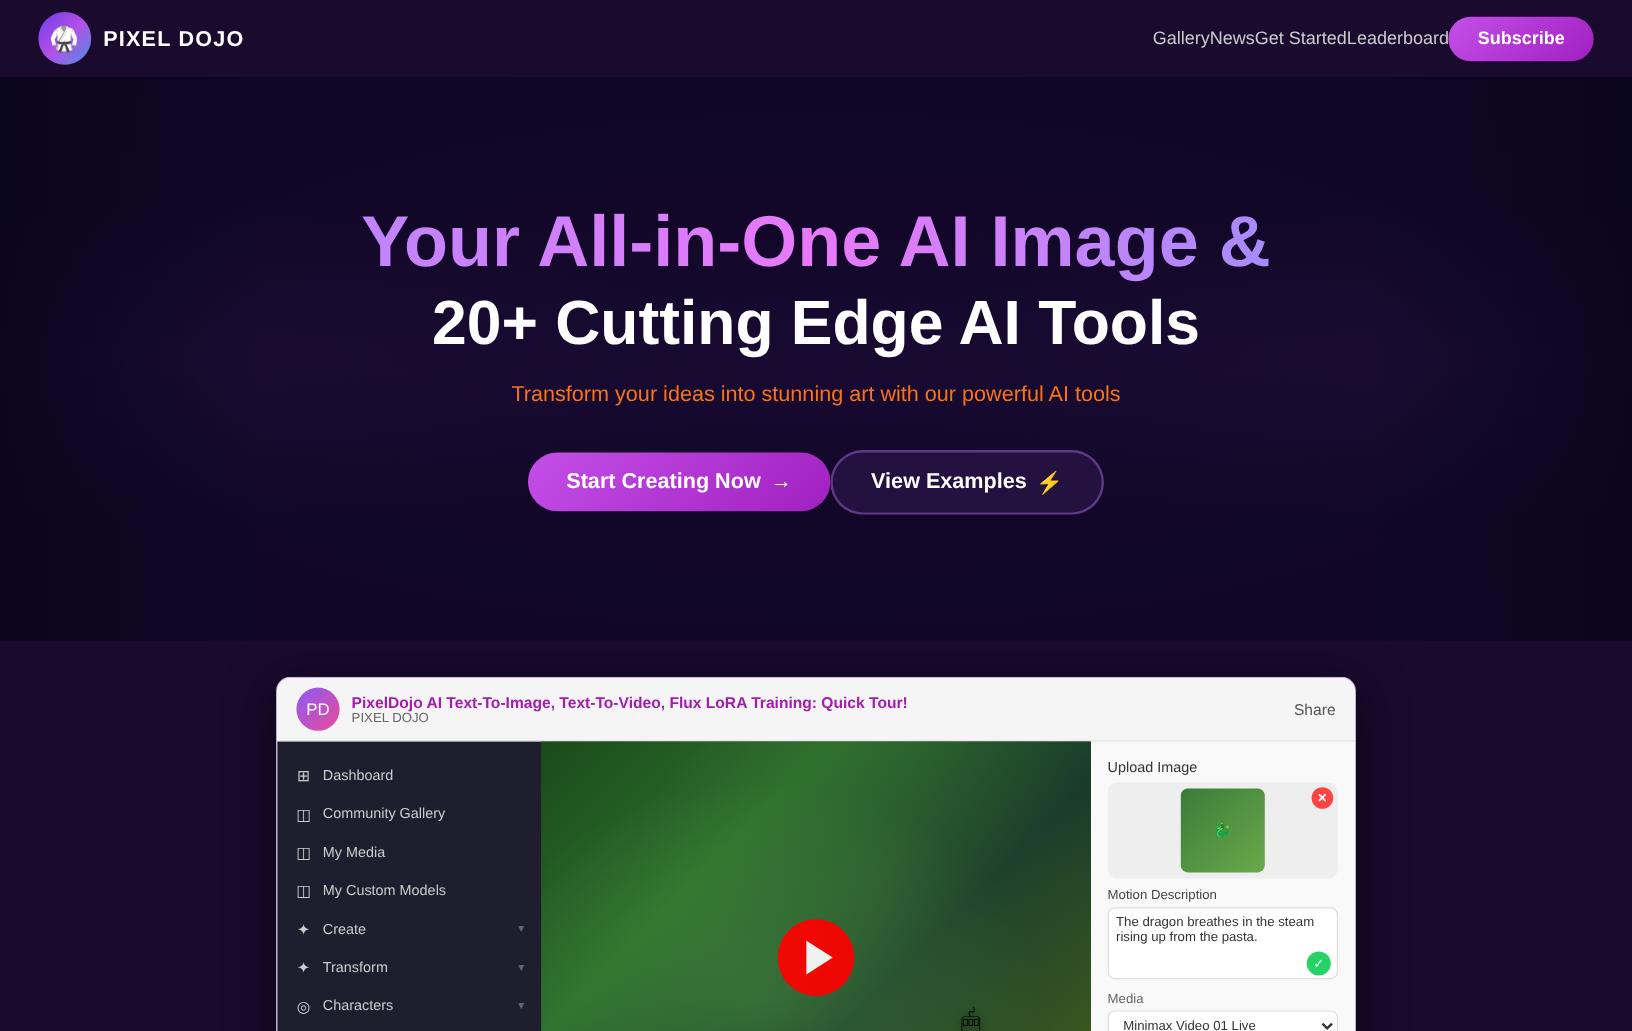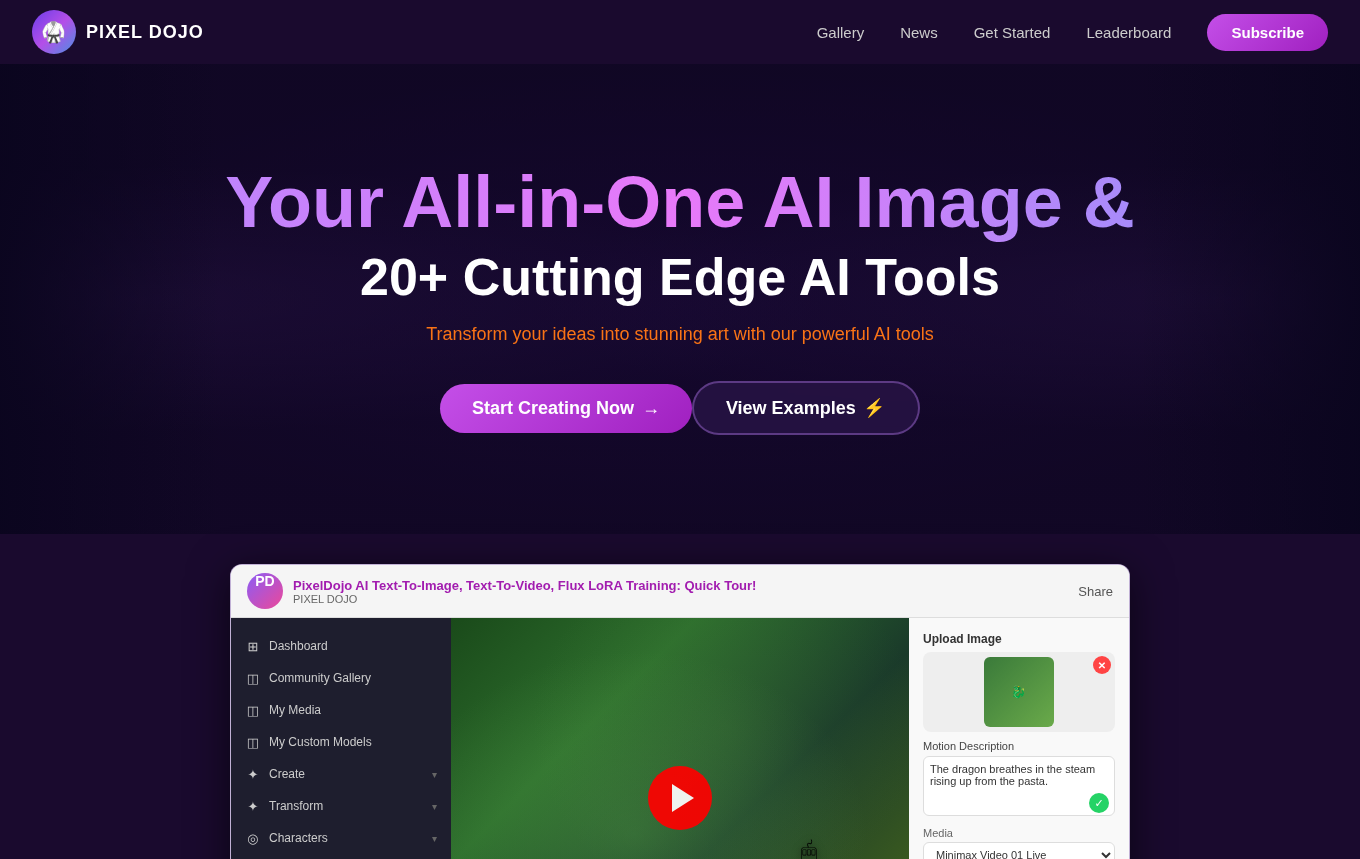--- a/index.html
+++ b/index.html
@@ -18,21 +18,21 @@
     .logo-icon {
       width: 44px; height: 44px; border-radius: 50%;
       background: linear-gradient(135deg, #6a3de8, #b44fe8, #4a90e2);
       display: flex; align-items: center; justify-content: center;
       font-size: 20px;
     }
     .logo-text {
       color: #fff; font-size: 18px; font-weight: 700; letter-spacing: 1px;
     }
     .navbar-links {
-      display: flex; align-items: center; gap: 36px;
+      display: flex; align-items: center; 
     }
     .navbar-links a {
       color: #ccc; text-decoration: none; font-size: 15px; font-weight: 500;
     }
     .subscribe-btn {
       background: linear-gradient(135deg, #c44fe8, #a020c0);
       color: #fff; border: none; border-radius: 24px;
       padding: 10px 24px; font-size: 15px; font-weight: 600;
       cursor: pointer;
     }
@@ -64,21 +64,21 @@
       position: absolute; inset: 0; z-index: 0;
       background:
         radial-gradient(ellipse at 10% 50%, rgba(80,40,120,0.4) 0%, transparent 40%),
         radial-gradient(ellipse at 90% 50%, rgba(80,40,120,0.4) 0%, transparent 40%),
         radial-gradient(ellipse at 50% 50%, rgba(40,10,80,0.6) 0%, transparent 70%);
     }
     .hero-content {
       position: relative; z-index: 2; text-align: center; padding: 0 40px;
     }
     .hero-title-line1 {
-      font-size: 72px; font-weight: 800; color: #d0aaff;
+      font-size: 60px; font-weight: 800; color: #d0aaff;
       line-height: 1.1; margin-bottom: 4px;
       background: linear-gradient(90deg, #c084fc, #e879f9, #a78bfa);
       -webkit-background-clip: text; -webkit-text-fill-color: transparent;
     }
     .hero-title-line2 {
       font-size: 72px; font-weight: 800;
       background: linear-gradient(90deg, #f472b6, #ec4899, #f9a8d4);
       -webkit-background-clip: text; -webkit-text-fill-color: transparent;
       line-height: 1.1; margin-bottom: 10px;
     }
@@ -120,22 +120,22 @@
       background: #fff;
     }
     .video-header {
       background: #f5f5f5; padding: 8px 16px;
       display: flex; align-items: center; gap: 10px;
       border-bottom: 1px solid #ddd;
     }
     .video-header-avatar {
       width: 36px; height: 36px; border-radius: 50%;
       background: linear-gradient(135deg, #8b5cf6, #ec4899);
-      display: flex; align-items: flex-start; justify-content: center;
-      font-size: 14px; color: #fff; font-weight: 700; flex-shrink: 0;
+      display: flex; align-items: center; justify-content: center;
+      font-size: 14px; color: #fff; font-weight: 400; flex-shrink: 0;
     }
     .video-header-info { flex: 1; }
     .video-header-title { font-size: 13px; font-weight: 600; color: #a21caf; }
     .video-header-channel { font-size: 11px; color: #666; }
     .video-header-share { font-size: 13px; color: #555; cursor: pointer; }
     .video-main {
       display: flex; height: 360px;
     }
     .video-sidebar {
       width: 220px; background: #1e1e2e; padding: 12px 0; flex-shrink: 0;
@@ -175,21 +175,21 @@
       margin-left: 5px;
     }
     .cursor-icon {
       position: absolute; bottom: 30%; right: 20%;
       font-size: 28px; z-index: 3; filter: drop-shadow(0 2px 4px rgba(0,0,0,0.8));
     }
     .video-panel {
       width: 220px; background: #f9f9f9; padding: 14px; flex-shrink: 0;
       font-size: 12px; overflow-y: auto;
     }
-    .panel-section-title { font-size: 12px; font-weight: 700; color: #333; margin-bottom: 6px; }
+    .panel-section-title { font-size: 12px; font-weight: 400; color: #333; margin-bottom: 6px; }
     .panel-upload-area {
       background: #eee; border-radius: 8px; height: 80px;
       display: flex; align-items: center; justify-content: center;
       margin-bottom: 8px; position: relative; overflow: hidden;
     }
     .panel-upload-inner {
       width: 70px; height: 70px; border-radius: 6px;
       background: linear-gradient(135deg, #3a7a3a, #6aaa4a);
       display: flex; align-items: center; justify-content: center;
     }

